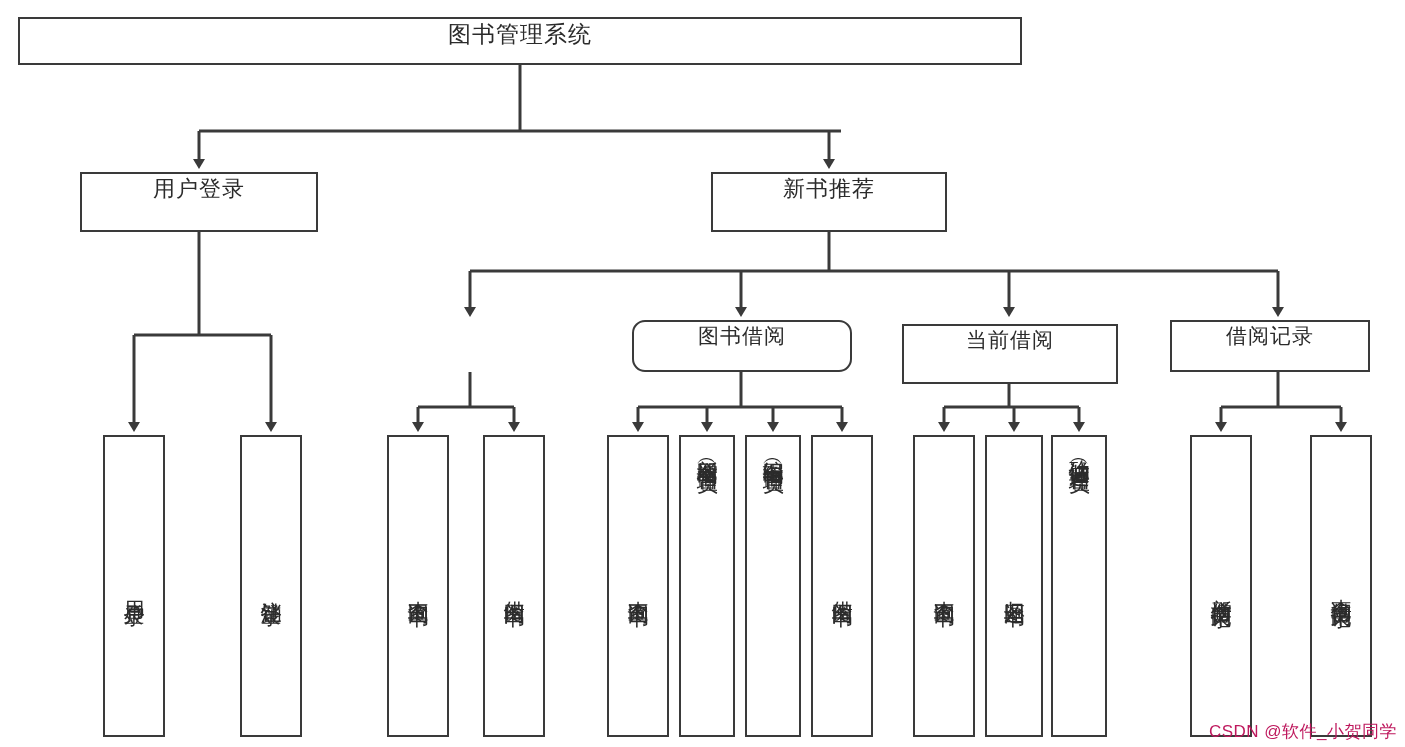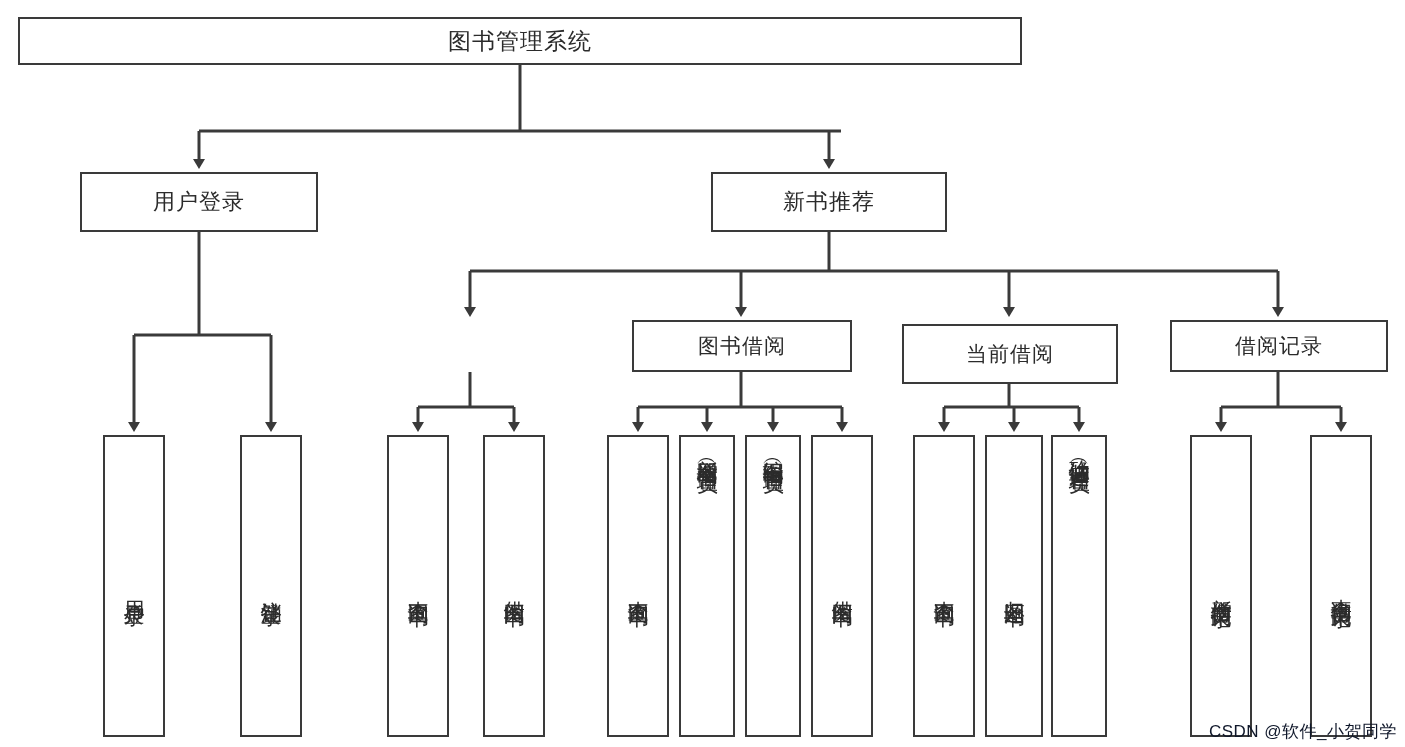--- a/index.html
+++ b/index.html
@@ -24,21 +24,21 @@
     width: 1405px;
     height: 747px;
     pointer-events: none;
   }
   .node {
     position: absolute;
     box-sizing: border-box;
     background: #ffffff;
     border: 2px solid #3a3a3a;
     display: flex;
-    align-items: center;
+    align-items: flex-start;
     justify-content: center;
     color: #2b2b2b;
   }
   .node.root {
     font-size: 23px;
     letter-spacing: 1px;
   }
   .node.lvl2 {
     font-size: 22px;
     letter-spacing: 1px;
@@ -75,21 +75,21 @@
     width: 100%;
     height: 100%;
     padding-top: 2px;
     box-sizing: border-box;
   }
   #watermark {
     position: absolute;
     right: 8px;
     bottom: 4px;
     font-size: 17px;
-    color: #0f172a;
+    color: #be185d;
     letter-spacing: 0.5px;
     white-space: nowrap;
   }
 </style>
 </head>
 <body>
 
 <div id="canvas">
 
   <svg id="wires" viewBox="0 0 1405 747" xmlns="http://www.w3.org/2000/svg">
@@ -146,27 +146,27 @@
     <span>图书管理系统</span>
   </div>
 
   <div class="node lvl2" style="left:80px; top:172px; width:238px; height:60px;">
     <span>用户登录</span>
   </div>
   <div class="node lvl2" style="left:711px; top:172px; width:236px; height:60px;">
     <span>新书推荐</span>
   </div>
 
-  <div class="node lvl3" style="left:632px; top:320px; width:220px; height:52px;">
+  <div class="node lvl3" style="left:632px; top:320px; width:220px; height:52px;border-radius:13px;">
     <span>图书借阅</span>
   </div>
   <div class="node lvl3" style="left:902px; top:324px; width:216px; height:60px;">
     <span>当前借阅</span>
   </div>
-  <div class="node lvl3" style="left:1170px; top:320px; width:218px; height:52px;">
+  <div class="node lvl3" style="left:1170px; top:320px; width:200px; height:52px;">
     <span>借阅记录</span>
   </div>
 
   <div class="node leaf" style="left:103px; top:435px; width:62px; height:302px;">
     <span class="leaf-vcenter">
       <span class="vtext">用户登录</span>
     </span>
   </div>
 
   <div class="node leaf" style="left:240px; top:435px; width:62px; height:302px;">

